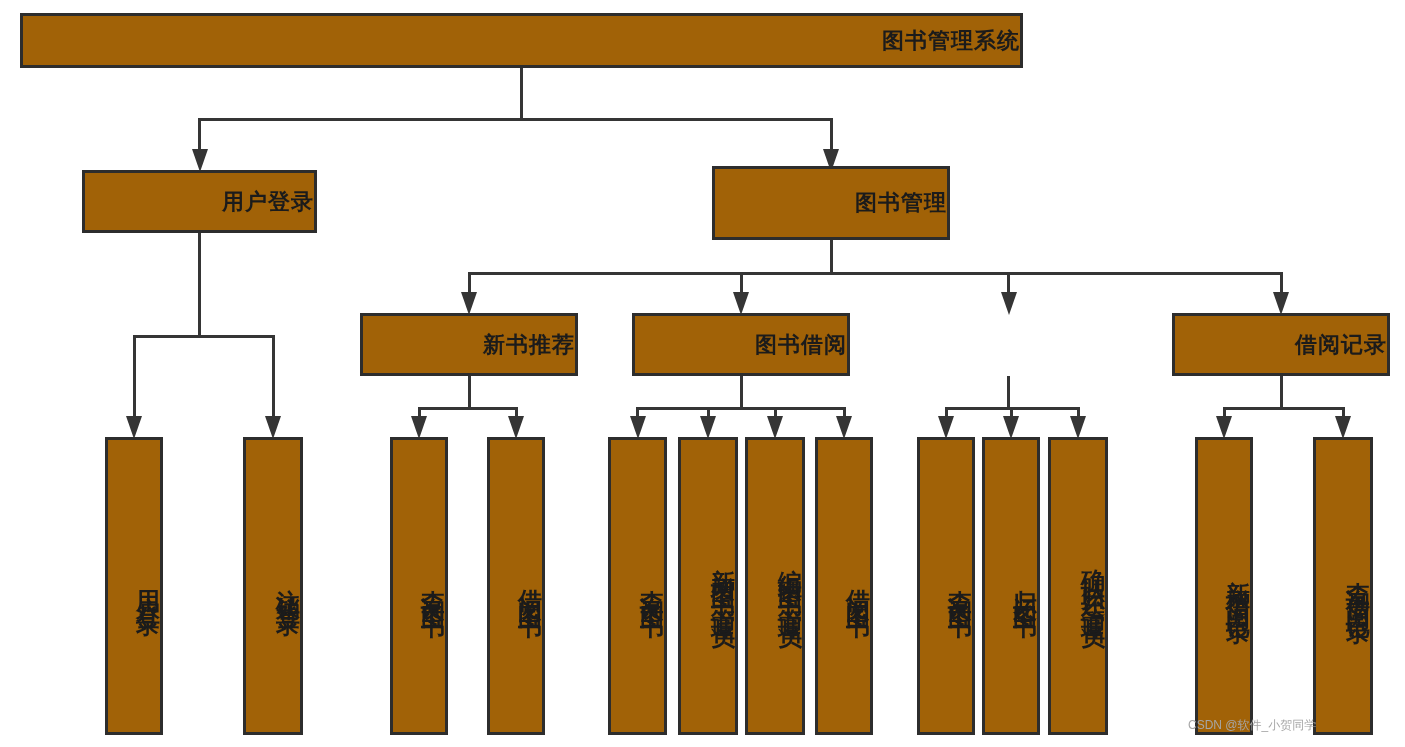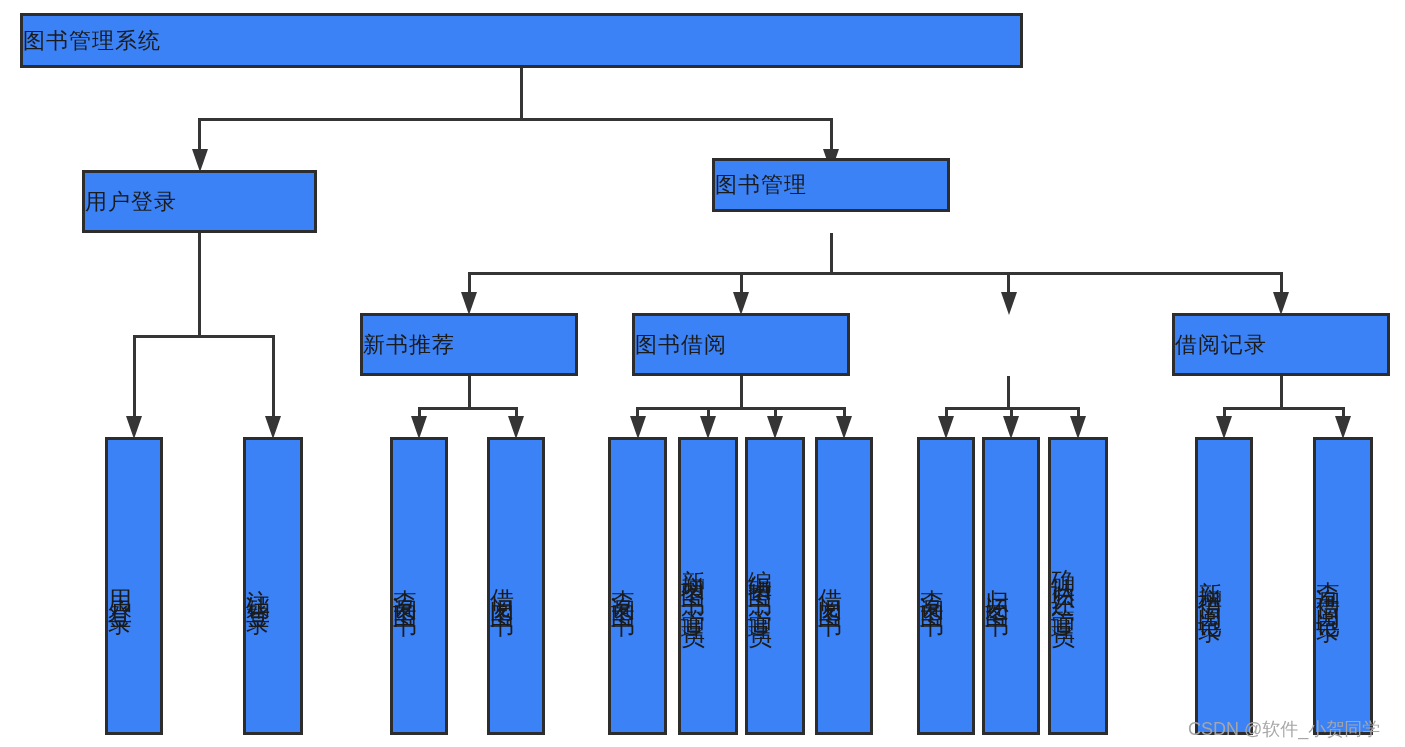--- a/index.html
+++ b/index.html
@@ -16,28 +16,29 @@
   }
   .canvas {
     position: relative;
     width: 1405px;
     height: 747px;
     background: var(--bg-color);
     overflow: hidden;
   }
   .node {
     position: absolute;
-    background: #3b82f6;
+    background: #a16207;
     border: 3px solid var(--border-color);
     color: var(--text-color);
     display: flex;
     align-items: center;
-    justify-content: flex-start;
+    justify-content: flex-end;
     text-align: center;
     z-index: 2;
+    font-weight: bold;
   }
   .node.horizontal {
     font-size: 22px;
     letter-spacing: 1px;
   }
   .node.vertical {
     font-size: 24px;
   }
   .node.vertical .vtext {
     writing-mode: vertical-rl;
@@ -56,37 +57,37 @@
     width: 0;
     height: 0;
     border-left: 8px solid transparent;
     border-right: 8px solid transparent;
     border-top: 23px solid var(--line-color);
     z-index: 1;
   }
   .watermark {
     position: absolute;
     color: var(--watermark-color);
-    font-size: 18px;
+    font-size: 12px;
     z-index: 3;
     white-space: nowrap;
   }
 </style>
 </head>
 <body>
 
 <div class="canvas">
   <span class="watermark" style="left: 1188px; top: 717px;">CSDN @软件_小贺同学</span>
 <div class="node horizontal" style="left: 20px; top: 13px; width: 1003px; height: 55px;">
       <span class="htext">图书管理系统</span>
     </div>
     <div class="node horizontal" style="left: 82px; top: 170px; width: 235px; height: 63px;">
       <span class="htext">用户登录</span>
     </div>
-    <div class="node horizontal" style="left: 712px; top: 158px; width: 238px; height: 54px;">
+    <div class="node horizontal" style="left: 712px; top: 166px; width: 238px; height: 74px;">
       <span class="htext">图书管理</span>
     </div>
     <div class="node horizontal" style="left: 360px; top: 313px; width: 218px; height: 63px;">
       <span class="htext">新书推荐</span>
     </div>
     <div class="node horizontal" style="left: 632px; top: 313px; width: 218px; height: 63px;">
       <span class="htext">图书借阅</span>
     </div>
     <div class="node horizontal" style="left: 1172px; top: 313px; width: 218px; height: 63px;">
       <span class="htext">借阅记录</span>

